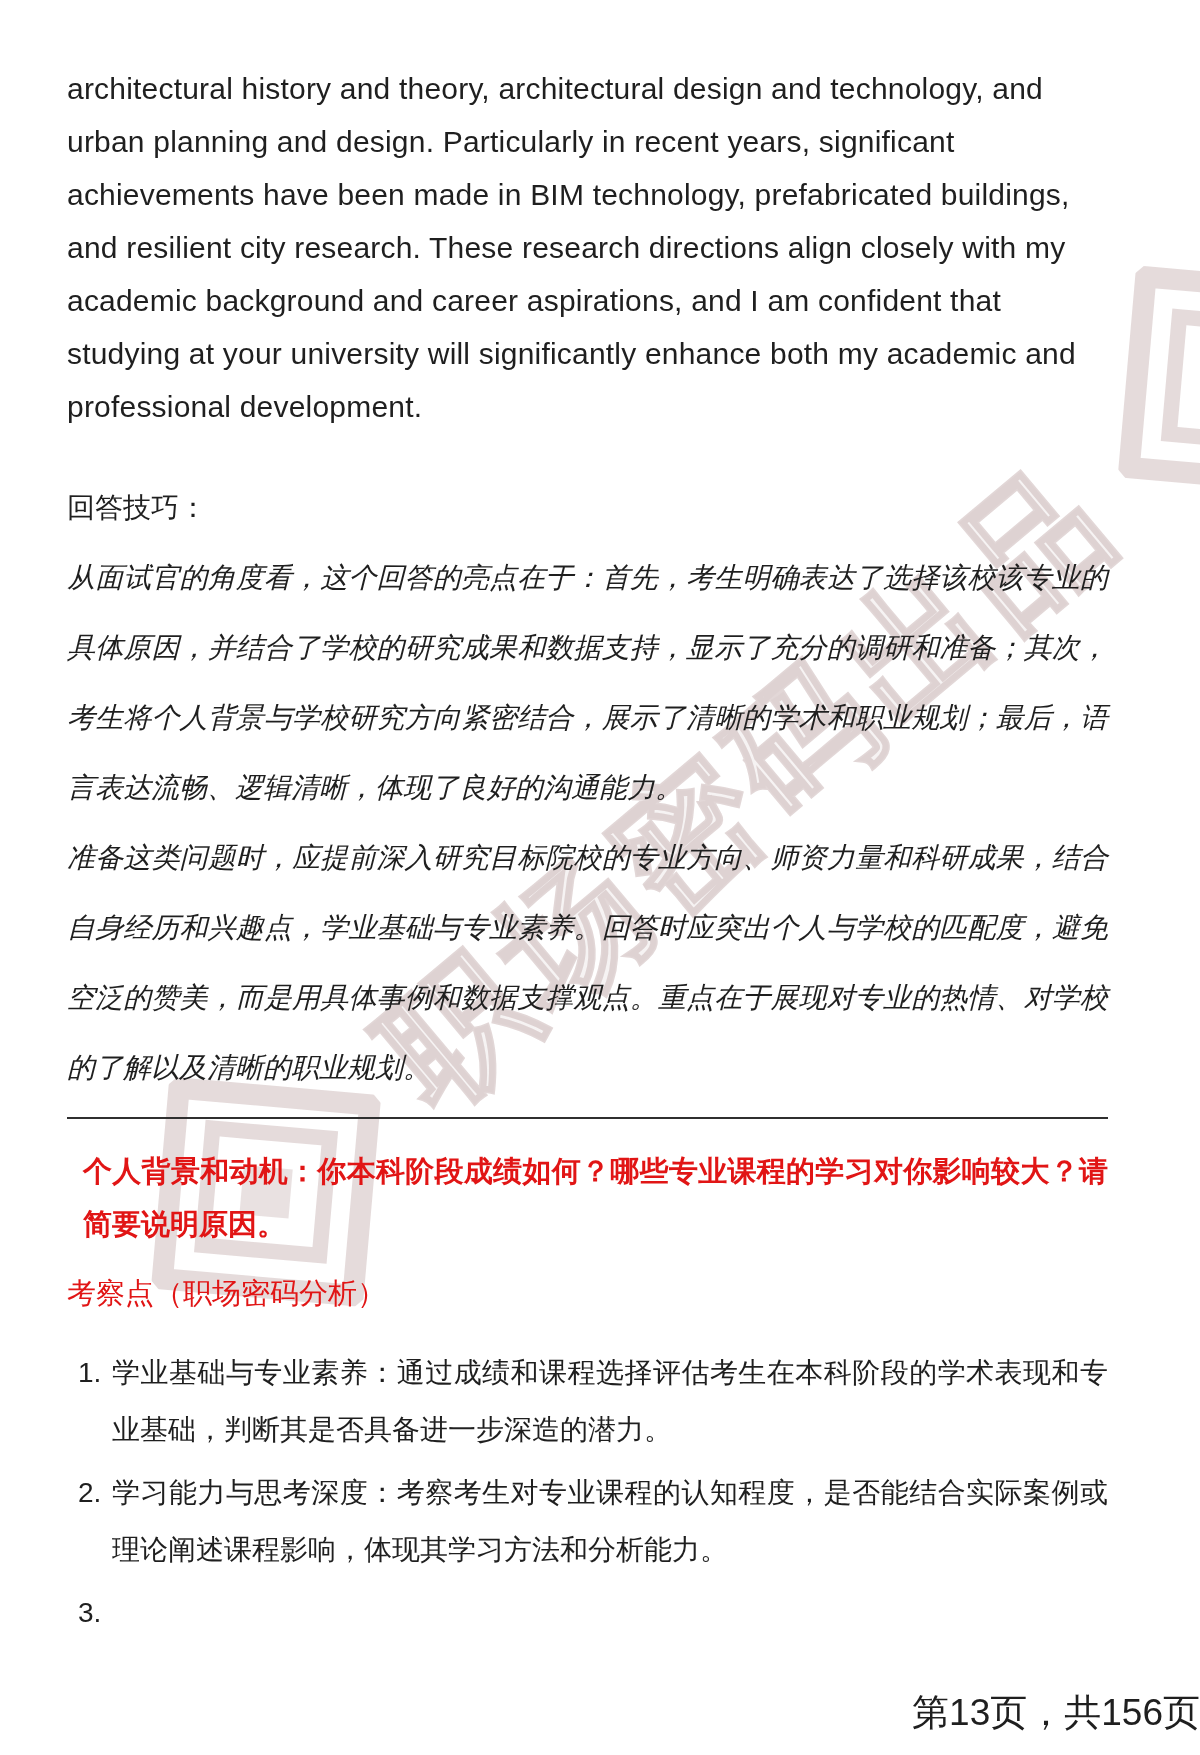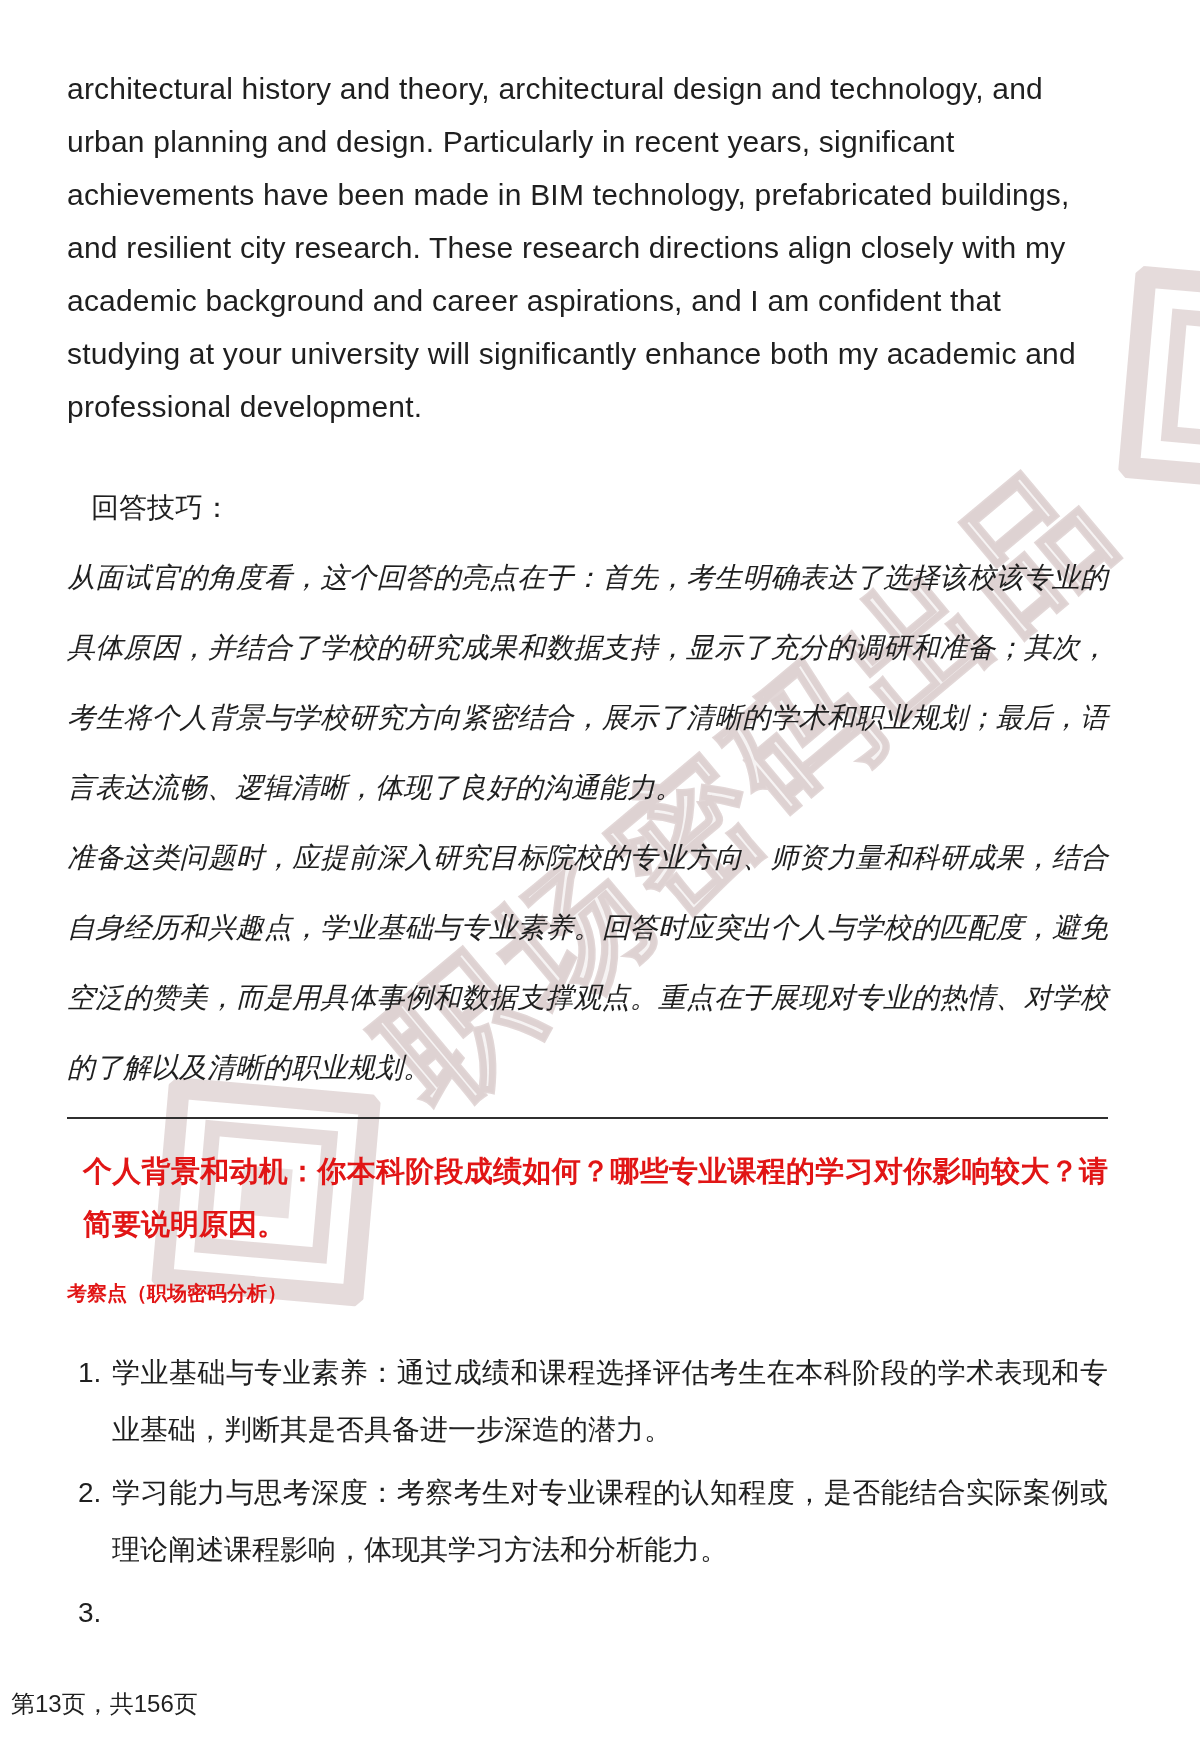--- a/index.html
+++ b/index.html
@@ -28,41 +28,41 @@
     line-height:53px;
     letter-spacing:0.2px;
     color:var(--text);
     margin-bottom:40px;
   }
   .cn{
     font-size:28px;
     line-height:70px;
     color:var(--text);
   }
-  .cn-heading{ text-align:left;margin-left:24px; }
+  .cn-heading{ text-align:left; }
   .cn-para{ text-align:justify;font-style:italic; }
   .divider{
     border:none;
     border-top:2px solid var(--divider);
     margin-top:14px;
   }
   .q-heading{
     margin-top:26px;
     font-size:29px;
     line-height:53px;
     font-weight:bold;
     color:var(--red);
     text-align:justify;
     margin-left:16px;
   }
   .a-heading{
     margin-top:16px;
-    font-size:20px;
+    font-size:29px;
     line-height:53px;
-    font-weight:bold;
+    font-weight:normal;
     color:var(--red);
   }
   .analysis-list{
     margin-top:24px;
   }
   .list-item{
     position:relative;
     padding-left:45px;
     font-size:28px;
     line-height:57px;
@@ -72,22 +72,22 @@
   .list-item .num{
     position:absolute;
     left:11px;
     top:0;
   }
   .page-footer{
     position:absolute;
     left:11px;
     right:0;
     top:1688px;
-    text-align:left;
-    font-size:24px;
+    text-align:right;
+    font-size:37px;
     color:var(--text);
     z-index:1;
   }
   
   .watermark{
     position:absolute;
     left:155px;
     top:1135px;            
     height:300px;
     display:flex;

